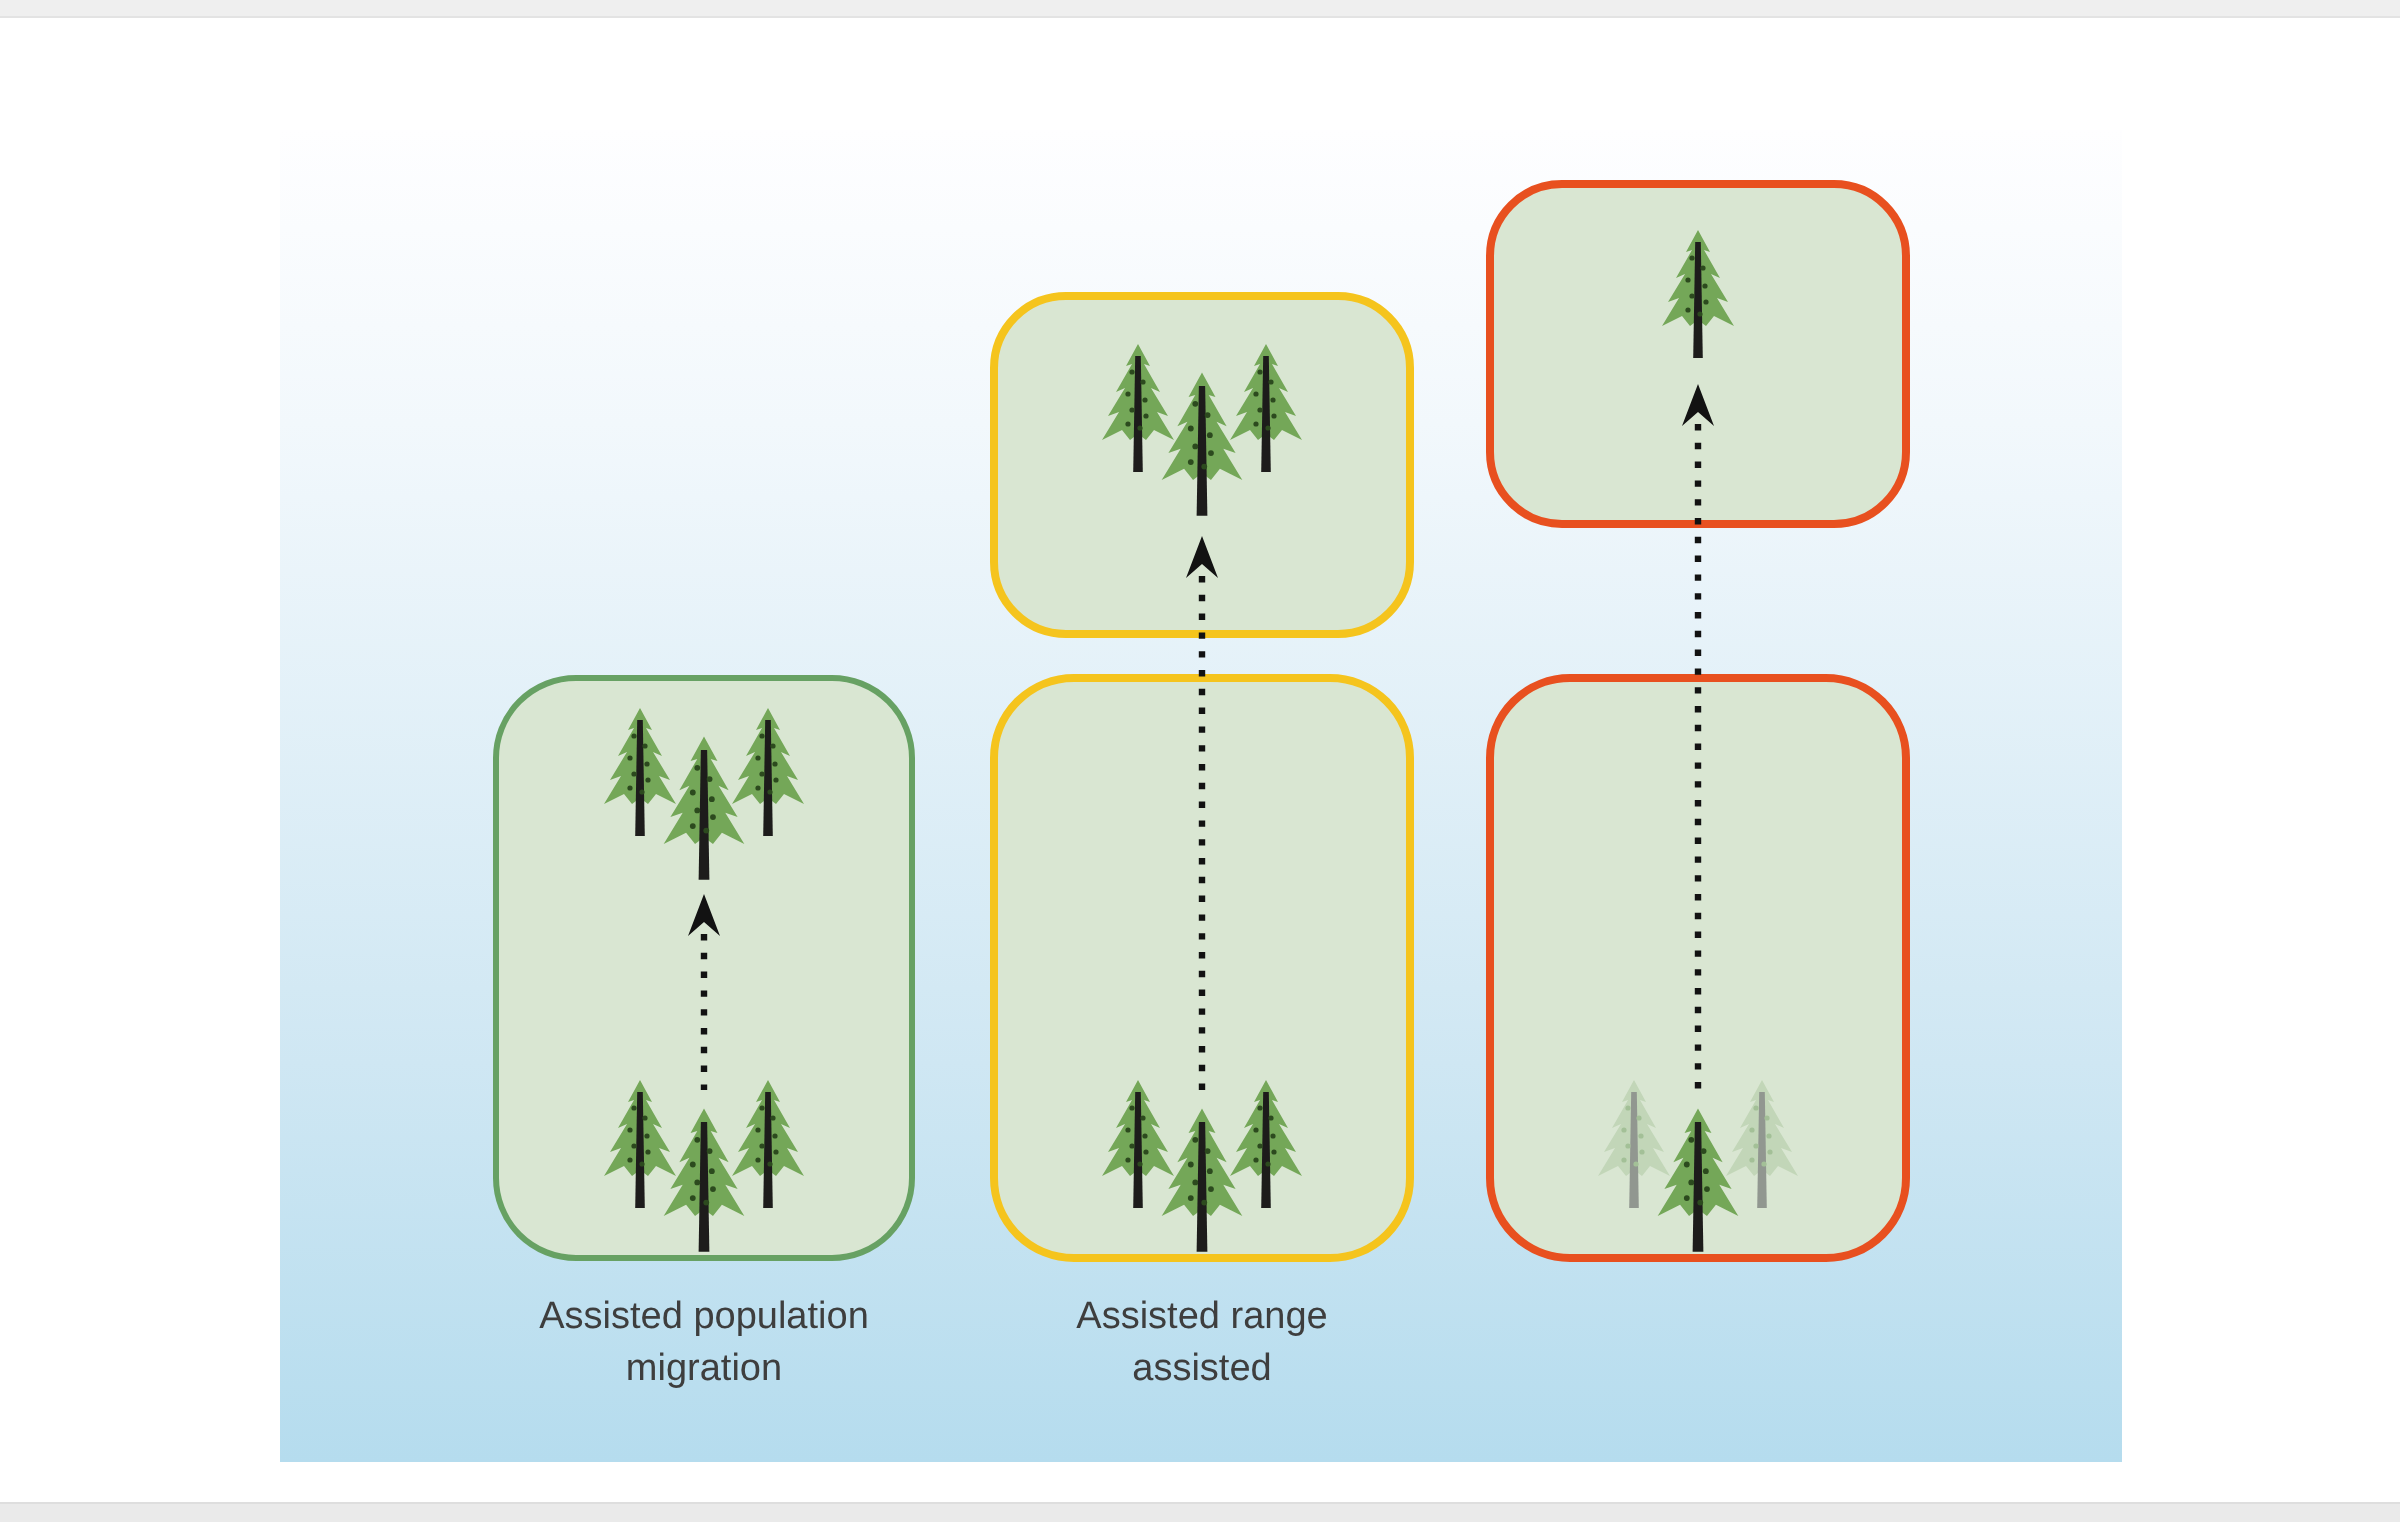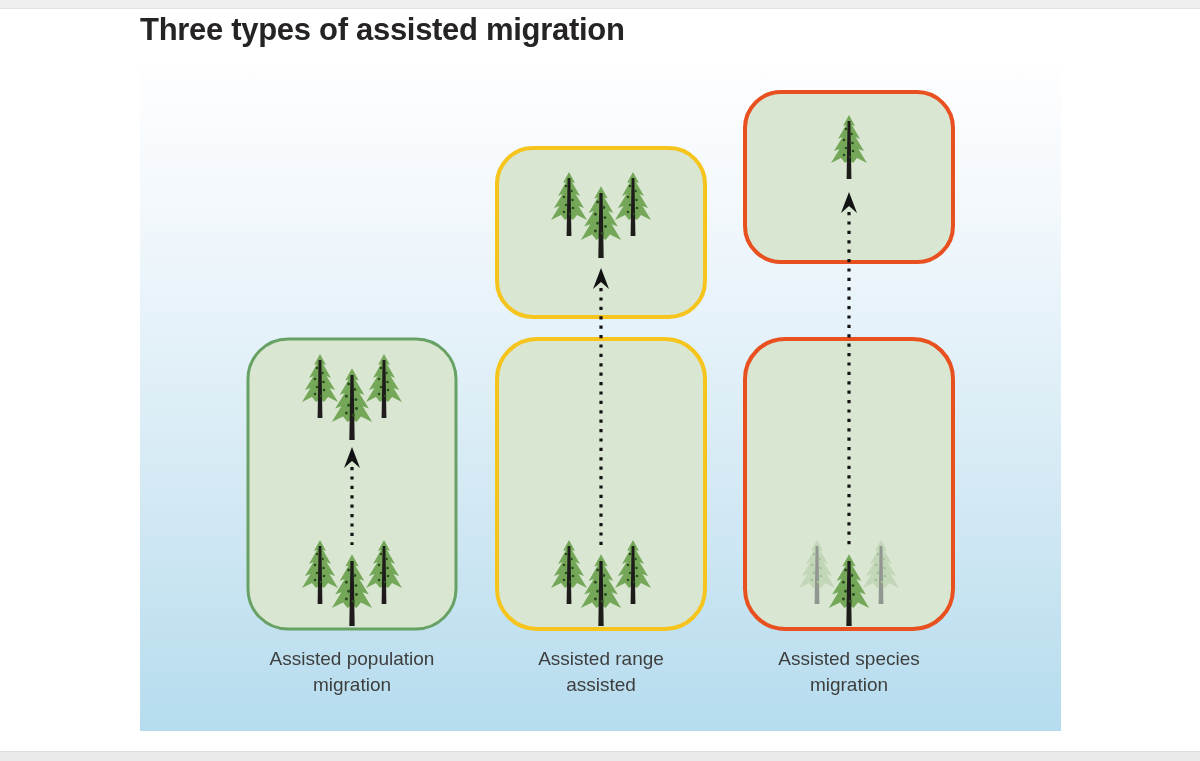--- a/index.html
+++ b/index.html
@@ -23,21 +23,20 @@
   .caption{position:absolute;top:581px;width:190px;text-align:center;font-size:19px;
            line-height:1.38;color:#3e3e3e;}
   .caption.c1{left:117px;text-align:center;} .caption.c2{left:366px;} .caption.c3{left:614px;}
 </style>
 </head>
 <body>
 
 <div class="page">
   <div class="top-bar"></div>
 
-  <h1 class="page-title">Three types of assisted migration</h1>
 
   <div class="graphic">
     <svg width="921" height="666" viewBox="0 0 921 666">
       <defs>
         <g id="tree">
           <polygon class="tree-foliage" points="20,2 14,13 17,12 9,26 13.5,24 5,38 10.5,36 2,50 12,45 16,50 20,47 24,50 28,45 38,50 29.5,36 35,38 26.5,24 31,26 23,12 26,13"></polygon>
           <polygon class="tree-trunk" points="18.6,8 21.4,8 22.4,66 17.6,66"></polygon>
           <g class="tree-dot">
             <circle cx="17" cy="16" r="1.3"></circle>
               <circle cx="22.5" cy="21" r="1.3"></circle>
@@ -83,17 +82,16 @@
       </g>
       <use href="#tree" x="689" y="48"></use>
       <g>
         <path class="arrow-head" d="M709,127 l-8,21 l8,-7 l8,7 z"></path>
         <line class="arrow-line" x1="709" y1="147" x2="709" y2="483"></line>
       </g>
     </svg>
 
     <div class="caption c1">Assisted population migration</div>
     <div class="caption c2">Assisted range assisted</div>
-    <div class="caption c3">Assisted species migration</div>
   </div>
 
   <div class="bottom-bar"></div>
 </div>
 
 </body></html>

